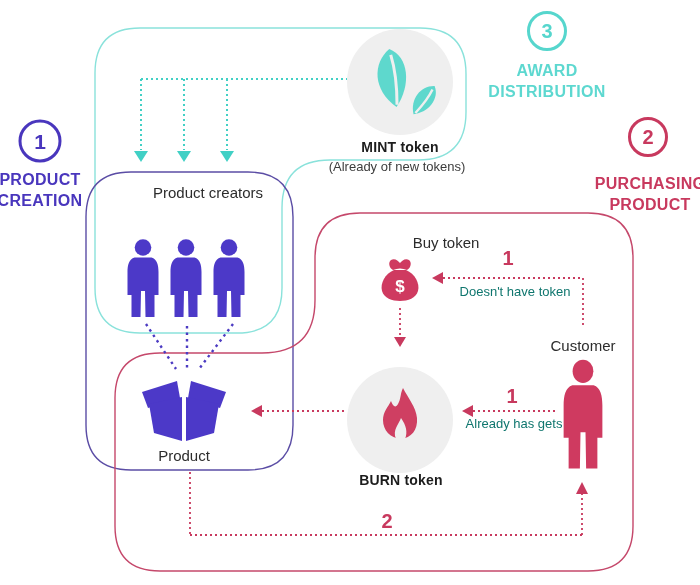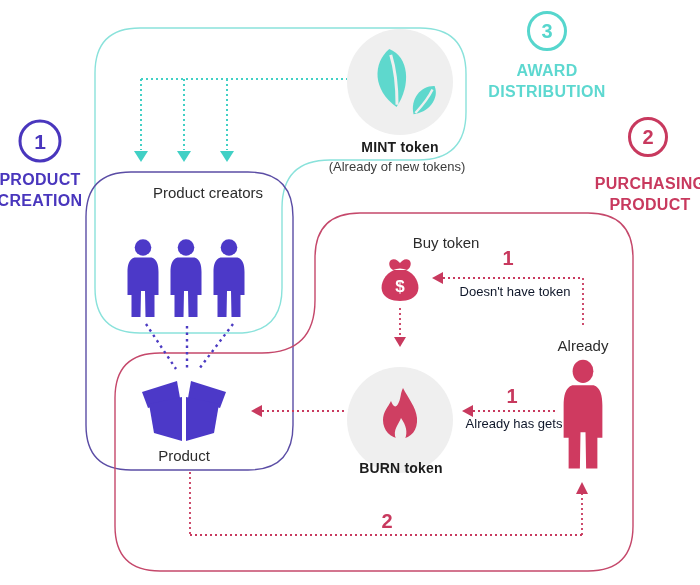--- a/index.html
+++ b/index.html
@@ -6,21 +6,21 @@
   .canvas{
     position:relative;width:700px;height:585px;background:#ffffff;overflow:hidden;
     font-family:"Liberation Sans",sans-serif;
   }
   .canvas svg{position:absolute;left:0;top:0;}
   .lbl{position:absolute;transform:translate(-50%,-50%);white-space:nowrap;
        font-family:"Liberation Sans",sans-serif;color:#2c2c2c;}
   .node-label{font-size:15px;}
   .node-title{font-size:14px;font-weight:bold;color:#1c1c1c;letter-spacing:.2px;}
   .node-sub{font-size:13px;color:#3c3c3c;}
-  .flow-note{font-size:13px;color:#0f172a;}
+  .flow-note{font-size:13px;color:#0f766e;}
   .flow-num{font-size:20px;font-weight:bold;color:#c8395e;}
   .badge-circle{
     position:absolute;transform:translate(-50%,-50%);border-radius:50%;
     display:flex;align-items:center;justify-content:center;
     font-weight:bold;background:#fff;box-sizing:border-box;
   }
   .badge-purple{width:43px;height:43px;border:3px solid #4936bd;color:#4936bd;font-size:21px;}
   .badge-teal{width:40px;height:40px;border:3px solid #56d6cd;color:#56d6cd;font-size:20px;}
   .badge-pink{width:40px;height:40px;border:3px solid #c8395e;color:#c8395e;font-size:20px;}
   .badge-label{font-size:16px;font-weight:bold;text-align:center;line-height:21px;letter-spacing:.3px;}
@@ -142,22 +142,22 @@
   <div class="badge-circle badge-pink" style="left:648px;top:137px;">2</div>
   <div class="lbl badge-label pink" style="left:650px;top:194px;">
     <div>PURCHASING</div>
     <div>PRODUCT</div>
   </div>
 
   <div class="lbl node-title" style="left:400px;top:147px;">MINT token</div>
   <div class="lbl node-sub" style="left:397px;top:166px;">(Already of new tokens)</div>
   <div class="lbl node-label" style="left:184px;top:192px;margin-left:24px;">Product creators</div>
   <div class="lbl node-label" style="left:402px;top:242px;margin-left:44px;">Buy token</div>
-  <div class="lbl node-label" style="left:583px;top:345px;">Already</div>
-  <div class="lbl node-title" style="left:401px;top:468px;">BURN token</div>
+  <div class="lbl node-label" style="left:583px;top:345px;">Customer</div>
+  <div class="lbl node-title" style="left:401px;top:480px;">BURN token</div>
   <div class="lbl node-label" style="left:184px;top:455px;">Product</div>
 
   <div class="lbl flow-num" style="left:508px;top:258px;">1</div>
   <div class="lbl flow-note" style="left:515px;top:291px;">Doesn't have token</div>
   <div class="lbl flow-num" style="left:512px;top:396px;">1</div>
   <div class="lbl flow-note" style="left:514px;top:423px;">Already has gets</div>
   <div class="lbl flow-num" style="left:387px;top:521px;">2</div>
 
 </div>
 

